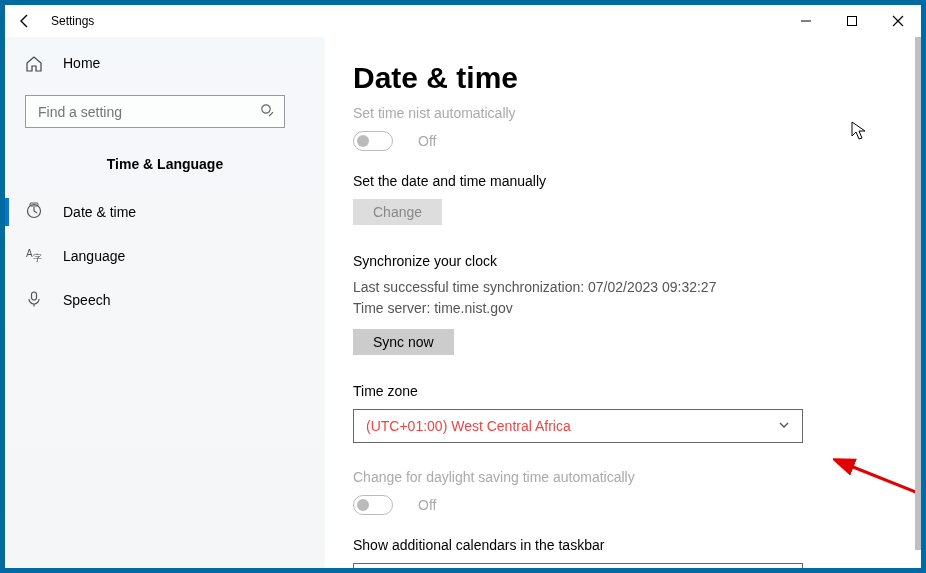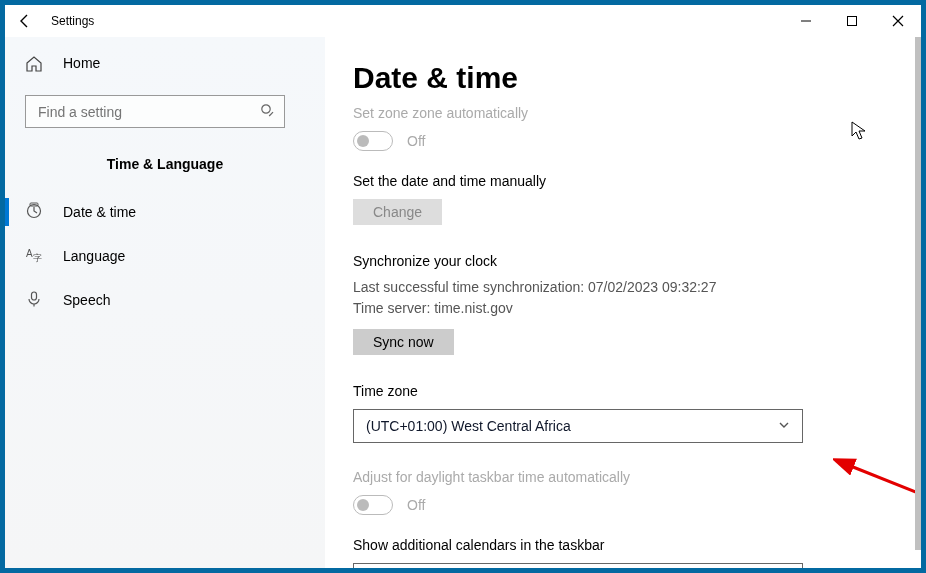--- a/index.html
+++ b/index.html
@@ -22,32 +22,32 @@
   .group-title { font-size:14px; font-weight:600; color:#000; padding:14px 20px 18px 20px;text-align:center; }
   .nav { list-style:none; margin:0; padding:0; }
   .nav li { display:flex; align-items:center; height:44px; padding-left:20px; gap:20px; font-size:14px; color:#000; position:relative;}
   .nav li .icon { width:18px; text-align:center; color:#444; }
   .nav li.active { background:rgba(0,0,0,0.0); }
   .nav li.active::before { content:""; position:absolute; left:0; top:8px; bottom:8px; width:4px; background:#0078d4; }
   .content { flex:1; padding:24px 24px 0 28px; overflow:hidden; position:relative;}
   h1 { font-size:30px; font-weight:600; margin:0 0 4px 0; color:#000; }
   .disabled-label { font-size:14px; color:#aaa; margin-top:10px;}
   .label { font-size:14px; color:#000; margin-top:0;}
-  .toggle { display:flex; align-items:center; gap:14px; margin-top:10px; }
+  .toggle { display:flex; align-items:center; gap:25px; margin-top:10px; }
   .switch { width:40px; height:20px; border:1px solid #888; border-radius:10px; position:relative; background:#fff;}
   .switch .knob { width:12px; height:12px; border-radius:50%; background:#444; position:absolute; top:3px; left:3px;}
   .switch.disabled { border-color:#bbb; }
   .switch.disabled .knob { background:#bbb;}
   .toggle .state { font-size:14px; color:#000; }
   .toggle .state.disabled { color:#aaa;}
   .btn { display:inline-block; background:#ccc; color:#000; font-size:14px; padding:5px 20px; border:none; margin-top:10px;}
   .btn.disabled { color:#888; background:#ddd;}
   .section-gap { margin-top:28px; }
   .subtext { font-size:14px; color:#555; line-height:1.5; margin-top:8px;}
-  .dropdown { width:450px; height:34px; border:1px solid #666; background:#fff; display:flex; align-items:center; justify-content:space-between; padding:0 12px; margin-top:10px; font-size:14px; color:#0f172a;}
+  .dropdown { width:450px; height:34px; border:1px solid #666; background:#fff; display:flex; align-items:center; justify-content:space-between; padding:0 12px; margin-top:10px; font-size:14px; color:#ef4444;}
   .dropdown.cut { border-bottom:none; height:26px; }
   .scrollbar { position:absolute; right:0; top:32px; bottom:18px; width:6px; background:#c0c0c0; border-radius:0;}
   
   .arrow-svg { position:absolute; left:508px; top:420px; pointer-events:none; }
   .cursor { position:absolute; left:846px; top:116px; font-size:18px; color:#000; pointer-events:none;}
   .chev { font-size:12px; color:#555;}
 </style>
 </head>
 <body>
 
@@ -129,21 +129,21 @@
               </svg>
           </span>
           <span>Speech</span>
         </li>
       </ul>
     </div>
 
     <div class="content">
       <h1>Date &amp; time</h1>
 
-      <div class="disabled-label">Set zone zone automatically</div>
+      <div class="disabled-label">Set time nist automatically</div>
       <div class="toggle">
         <div class="switch disabled">
             <div class="knob"></div>
           </div>
         <div class="state disabled">Off</div>
       </div>
 
       <div class="label" style="margin-top:22px">Set the date and time manually</div>
       <button class="btn disabled">Change</button>
 
@@ -155,21 +155,21 @@
       <div class="label section-gap">Time zone</div>
       <div class="dropdown">
         <span>(UTC+01:00) West Central Africa</span>
         <span class="chev">
           <svg width="12" height="12" viewBox="0 0 12 12">
               <path d="M2 4 L6 8 L10 4" stroke="#555" stroke-width="1.4" fill="none"></path>
             </svg>
         </span>
       </div>
 
-      <div class="disabled-label" style="margin-top:26px">Adjust for daylight taskbar time automatically</div>
+      <div class="disabled-label" style="margin-top:26px">Change for daylight saving time automatically</div>
       <div class="toggle">
         <div class="switch disabled">
             <div class="knob"></div>
           </div>
         <div class="state disabled">Off</div>
       </div>
 
       <div class="label" style="margin-top:22px">Show additional calendars in the taskbar</div>
       <div class="dropdown cut">
         

